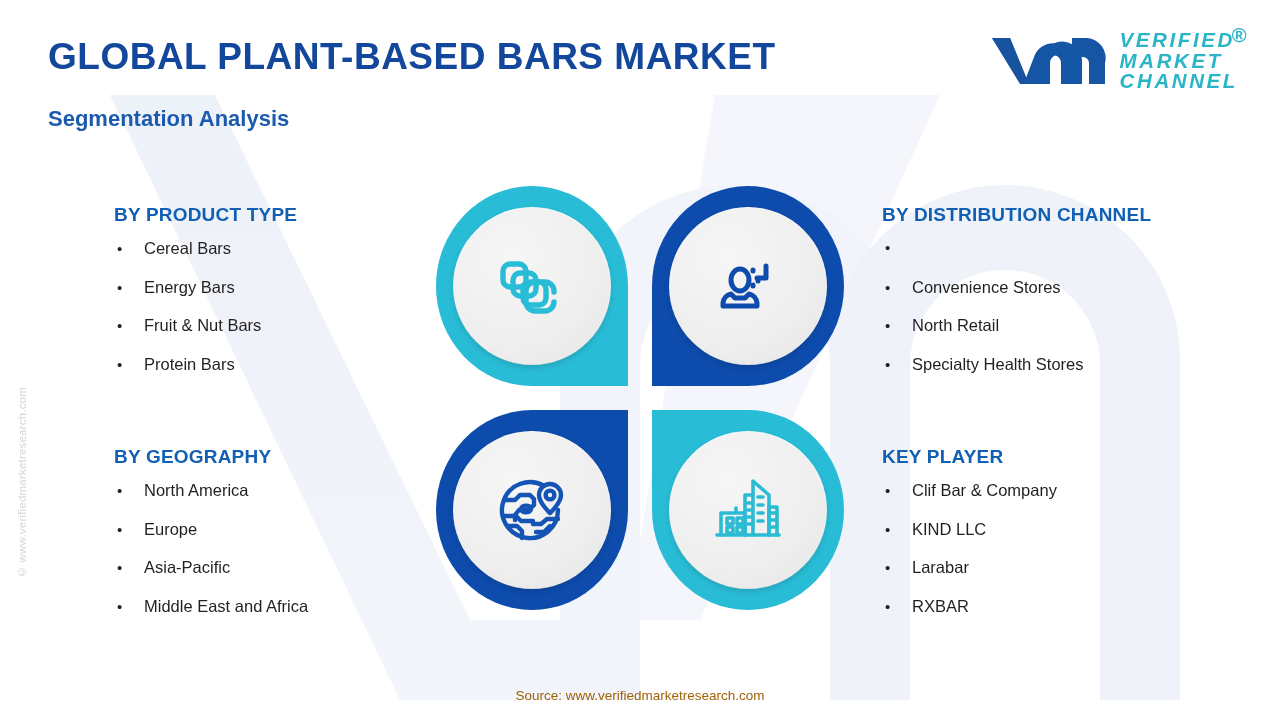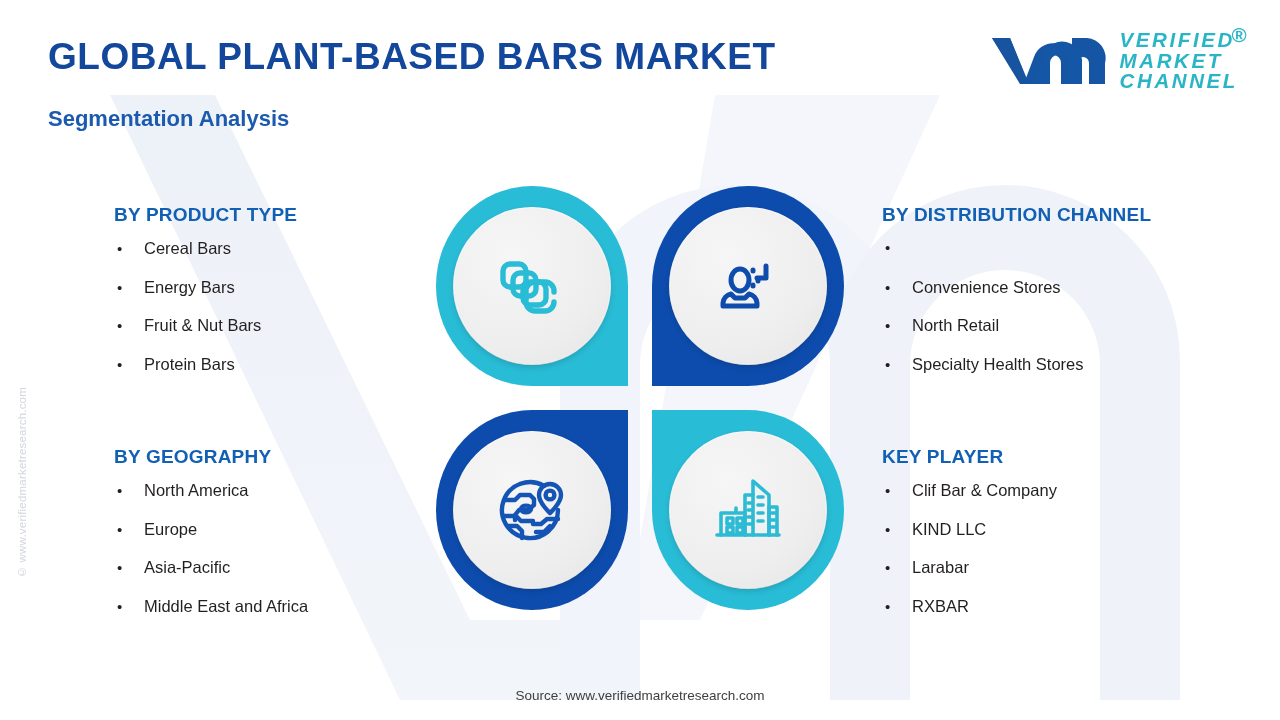--- a/index.html
+++ b/index.html
@@ -169,21 +169,21 @@
   #quad-key-player     { left: 216px; top: 224px; }
 
   
   #footer-source {
     position: absolute;
     left: 0;
     right: 0;
     top: 688px;
     text-align: center;
     font-size: 13.5px;
-    color: #404040;
+    color: #a16207;
     z-index: 5;
   }
 </style>
 </head>
 <body>
 
 <svg id="bg-watermark" viewBox="0 0 1280 720" preserveAspectRatio="none" aria-hidden="true">
   <defs>
     <linearGradient id="wmGrad" x1="0" y1="0" x2="0" y2="1">
       <stop offset="0%" stop-color="#EDF1F8"></stop>

